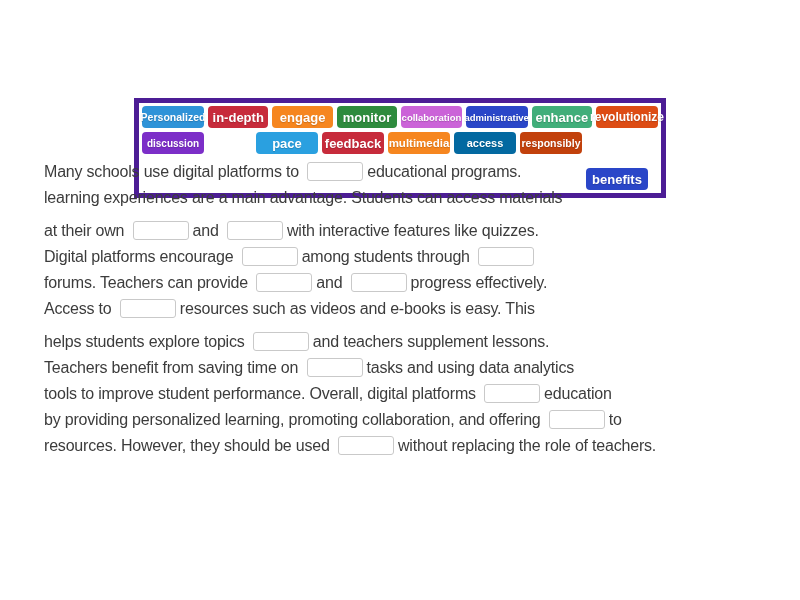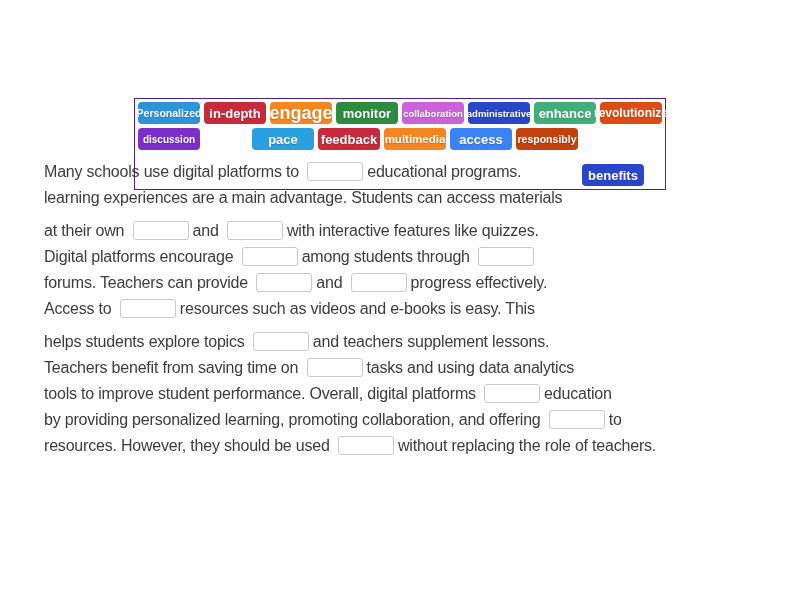--- a/index.html
+++ b/index.html
@@ -11,21 +11,21 @@
     overflow: hidden;
   }
   .stage { position: relative; width: 800px; height: 600px; }
 
   
   .word-bank {
     position: absolute;
     left: 134px; top: 98px;
     width: 532px;
     background: #ffffff;
-    border: 1px solid #4c1d95;
+    border: 5px solid #4c1d95;
     padding: 3px;
   }
   .wb-row {
     display: flex;
     gap: 4px;
     margin-bottom: 4px;
   }
   .wb-row:last-child { margin-bottom: 0; }
   .chip {
     width: 62px; height: 22px;
@@ -68,33 +68,33 @@
   }
 </style>
 </head>
 <body>
 
 <div class="stage">
   <div class="word-bank">
       <div class="wb-row">
         <div class="chip" style="background: rgb(46, 147, 216); font-size: 10.5px;">Personalized</div>
         <div class="chip" style="background: rgb(199, 43, 59); font-size: 13px;">in-depth</div>
-        <div class="chip" style="background: rgb(246, 134, 31); font-size: 18px;">engage</div>
+        <div class="chip" style="background: rgb(246, 134, 31); font-size: 13px;">engage</div>
         <div class="chip" style="background: rgb(46, 139, 61); font-size: 13px;">monitor</div>
         <div class="chip" style="background: rgb(203, 99, 216); font-size: 9.5px;">collaboration</div>
         <div class="chip" style="background: rgb(42, 70, 200); font-size: 9.5px;">administrative</div>
         <div class="chip" style="background: rgb(65, 174, 122); font-size: 13px;">enhance</div>
         <div class="chip" style="background: rgb(221, 76, 20); font-size: 12px;">revolutionize</div>
       </div>
       <div class="wb-row">
         <div class="chip" style="background: rgb(124, 46, 200); font-size: 10px;">discussion</div>
         <div class="chip" style="background: rgb(42, 160, 224); font-size: 13px; margin-left: 48px;">pace</div>
         <div class="chip" style="background: rgb(199, 43, 59); font-size: 13px;">feedback</div>
         <div class="chip" style="background: rgb(246, 134, 31); font-size: 11.5px;">multimedia</div>
-        <div class="chip" style="background: #3b82f6; font-size: 13px;">access</div>
+        <div class="chip" style="background: #0369a1; font-size: 11px;">access</div>
         <div class="chip" style="background: #c2410c; font-size: 10.5px;">responsibly</div>
         <div class="chip" style="background: rgb(42, 70, 200); font-size: 13px; margin-top: 36px;">benefits</div>
       </div>
     </div>
   <div class="passage" style="color: rgb(60, 60, 60);">
       <div class="para">
         <div class="line"><span>Many schools use digital platforms to</span> <span class="blank"></span><span>educational programs.</span> </div>
         <div class="line"><span>learning experiences are a main advantage. Students can access materials</span> </div>
       </div>
       <div class="para">

